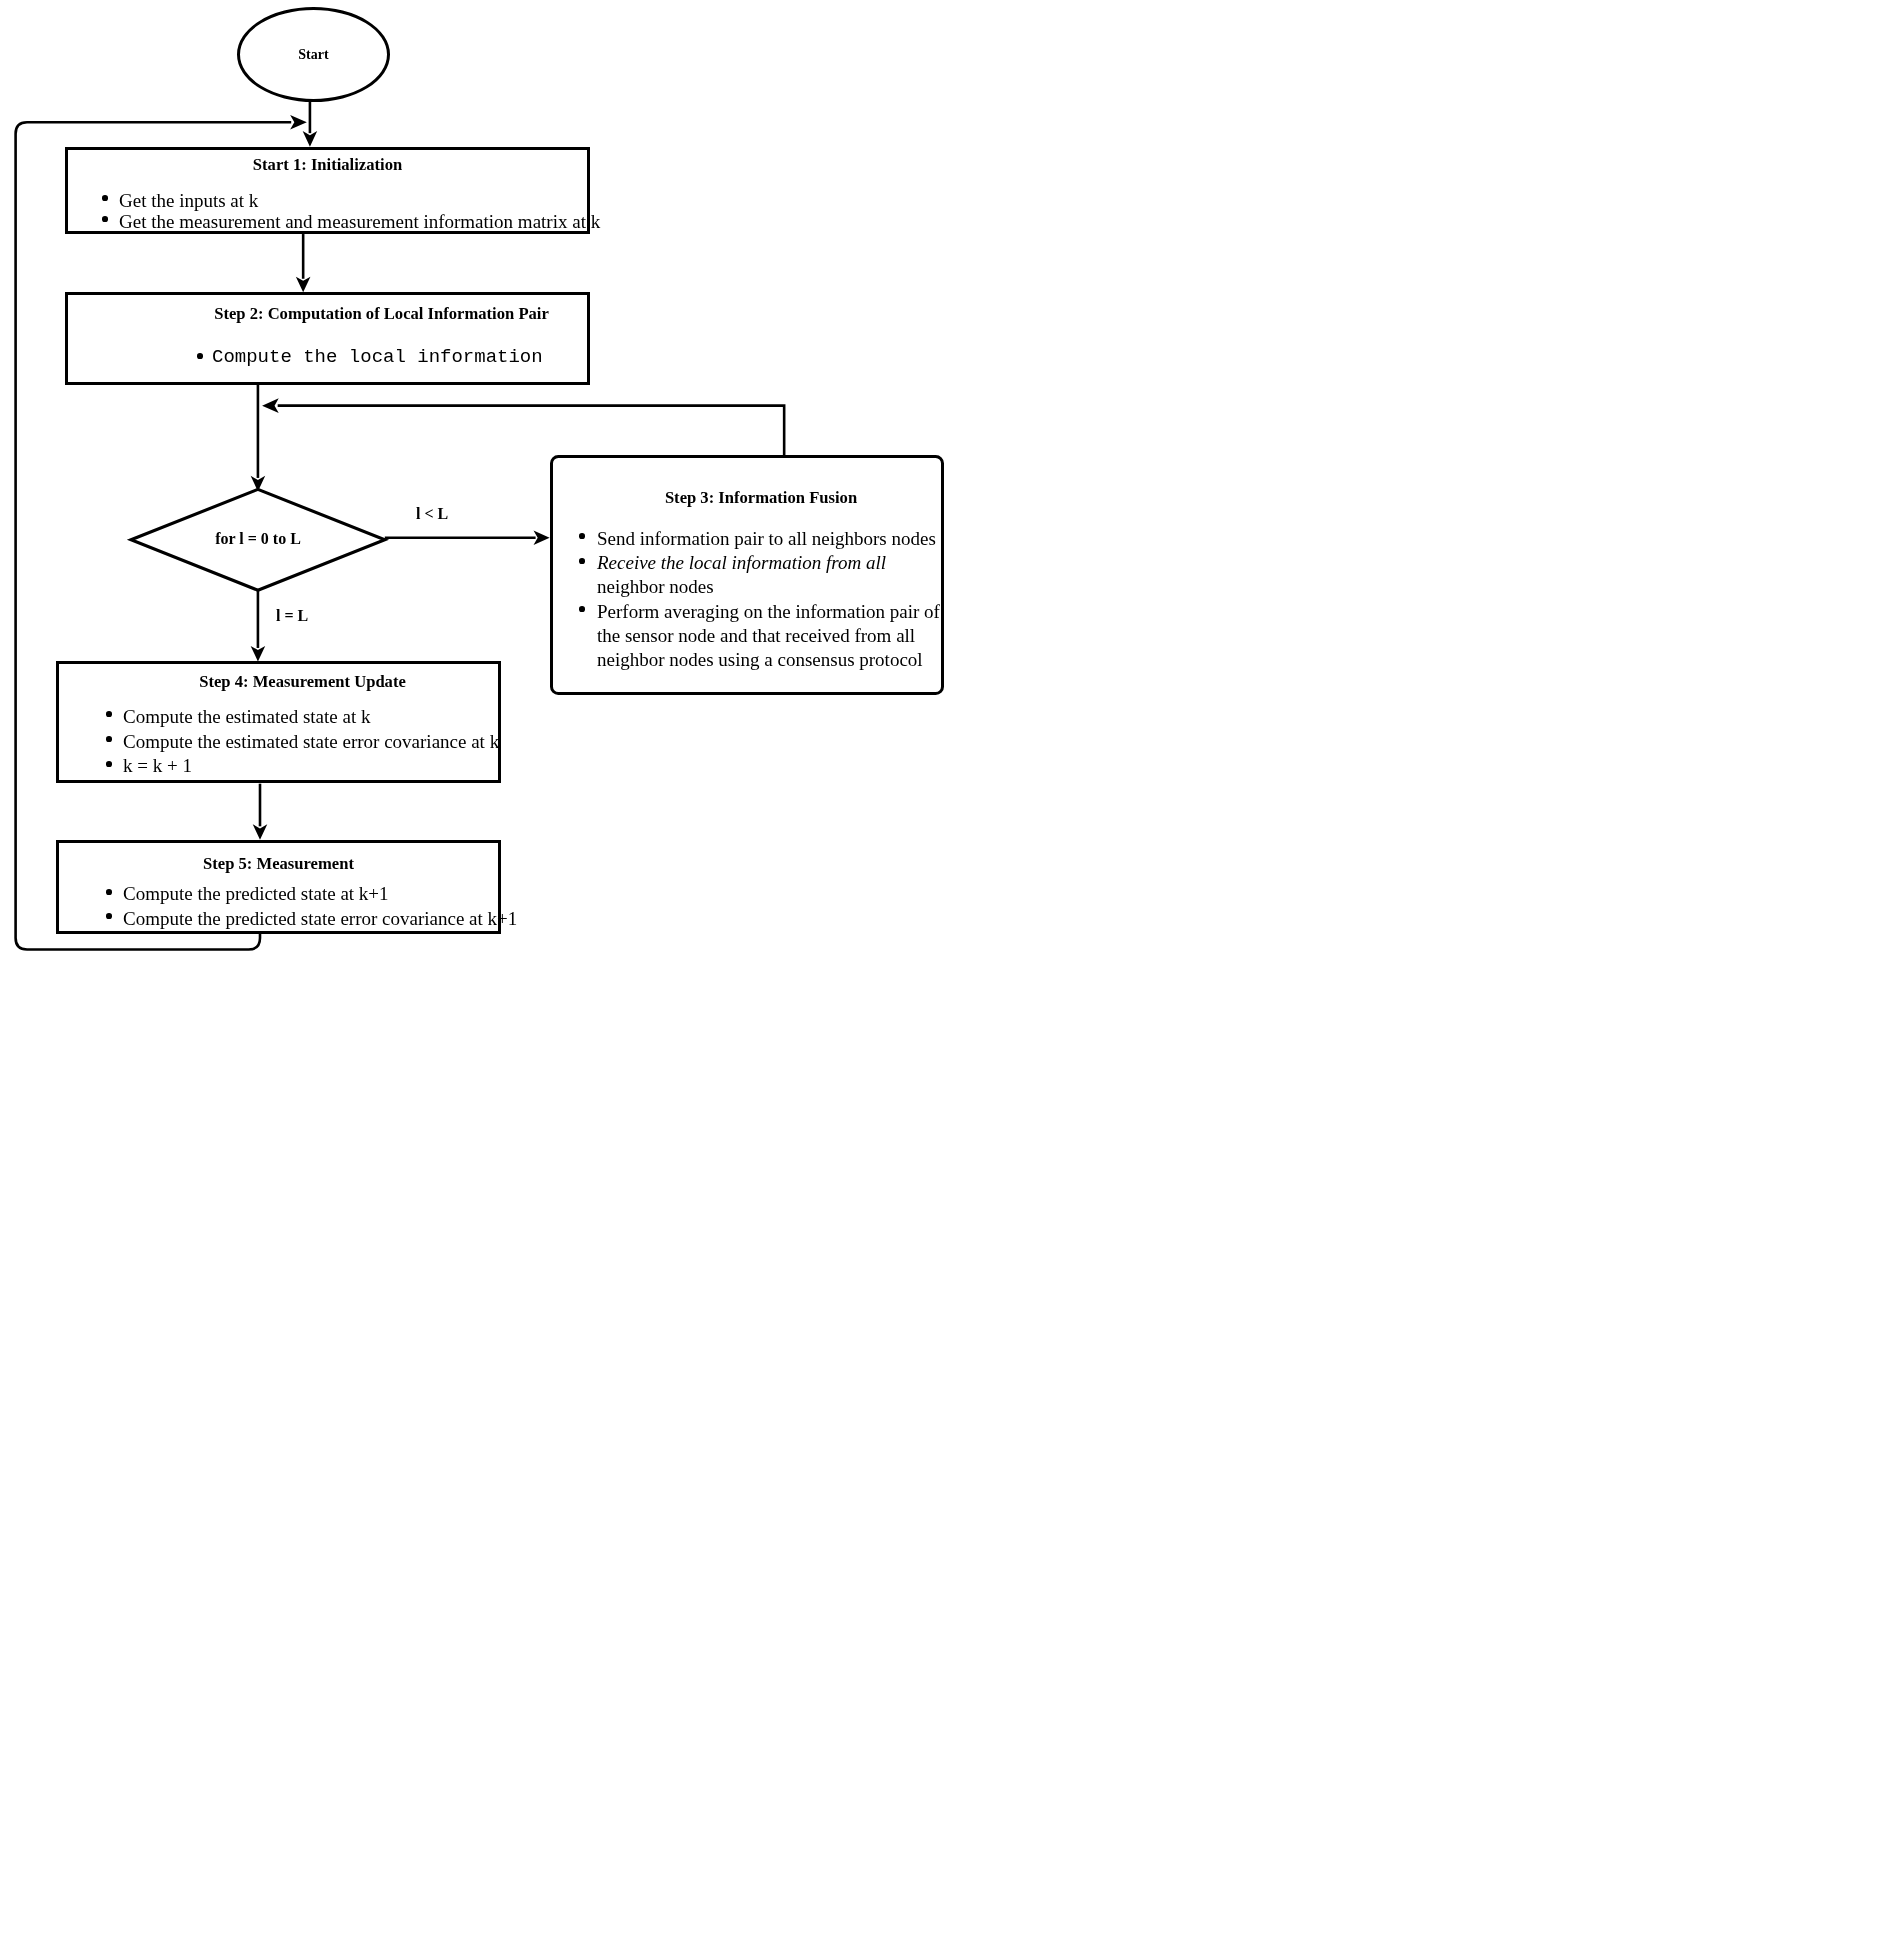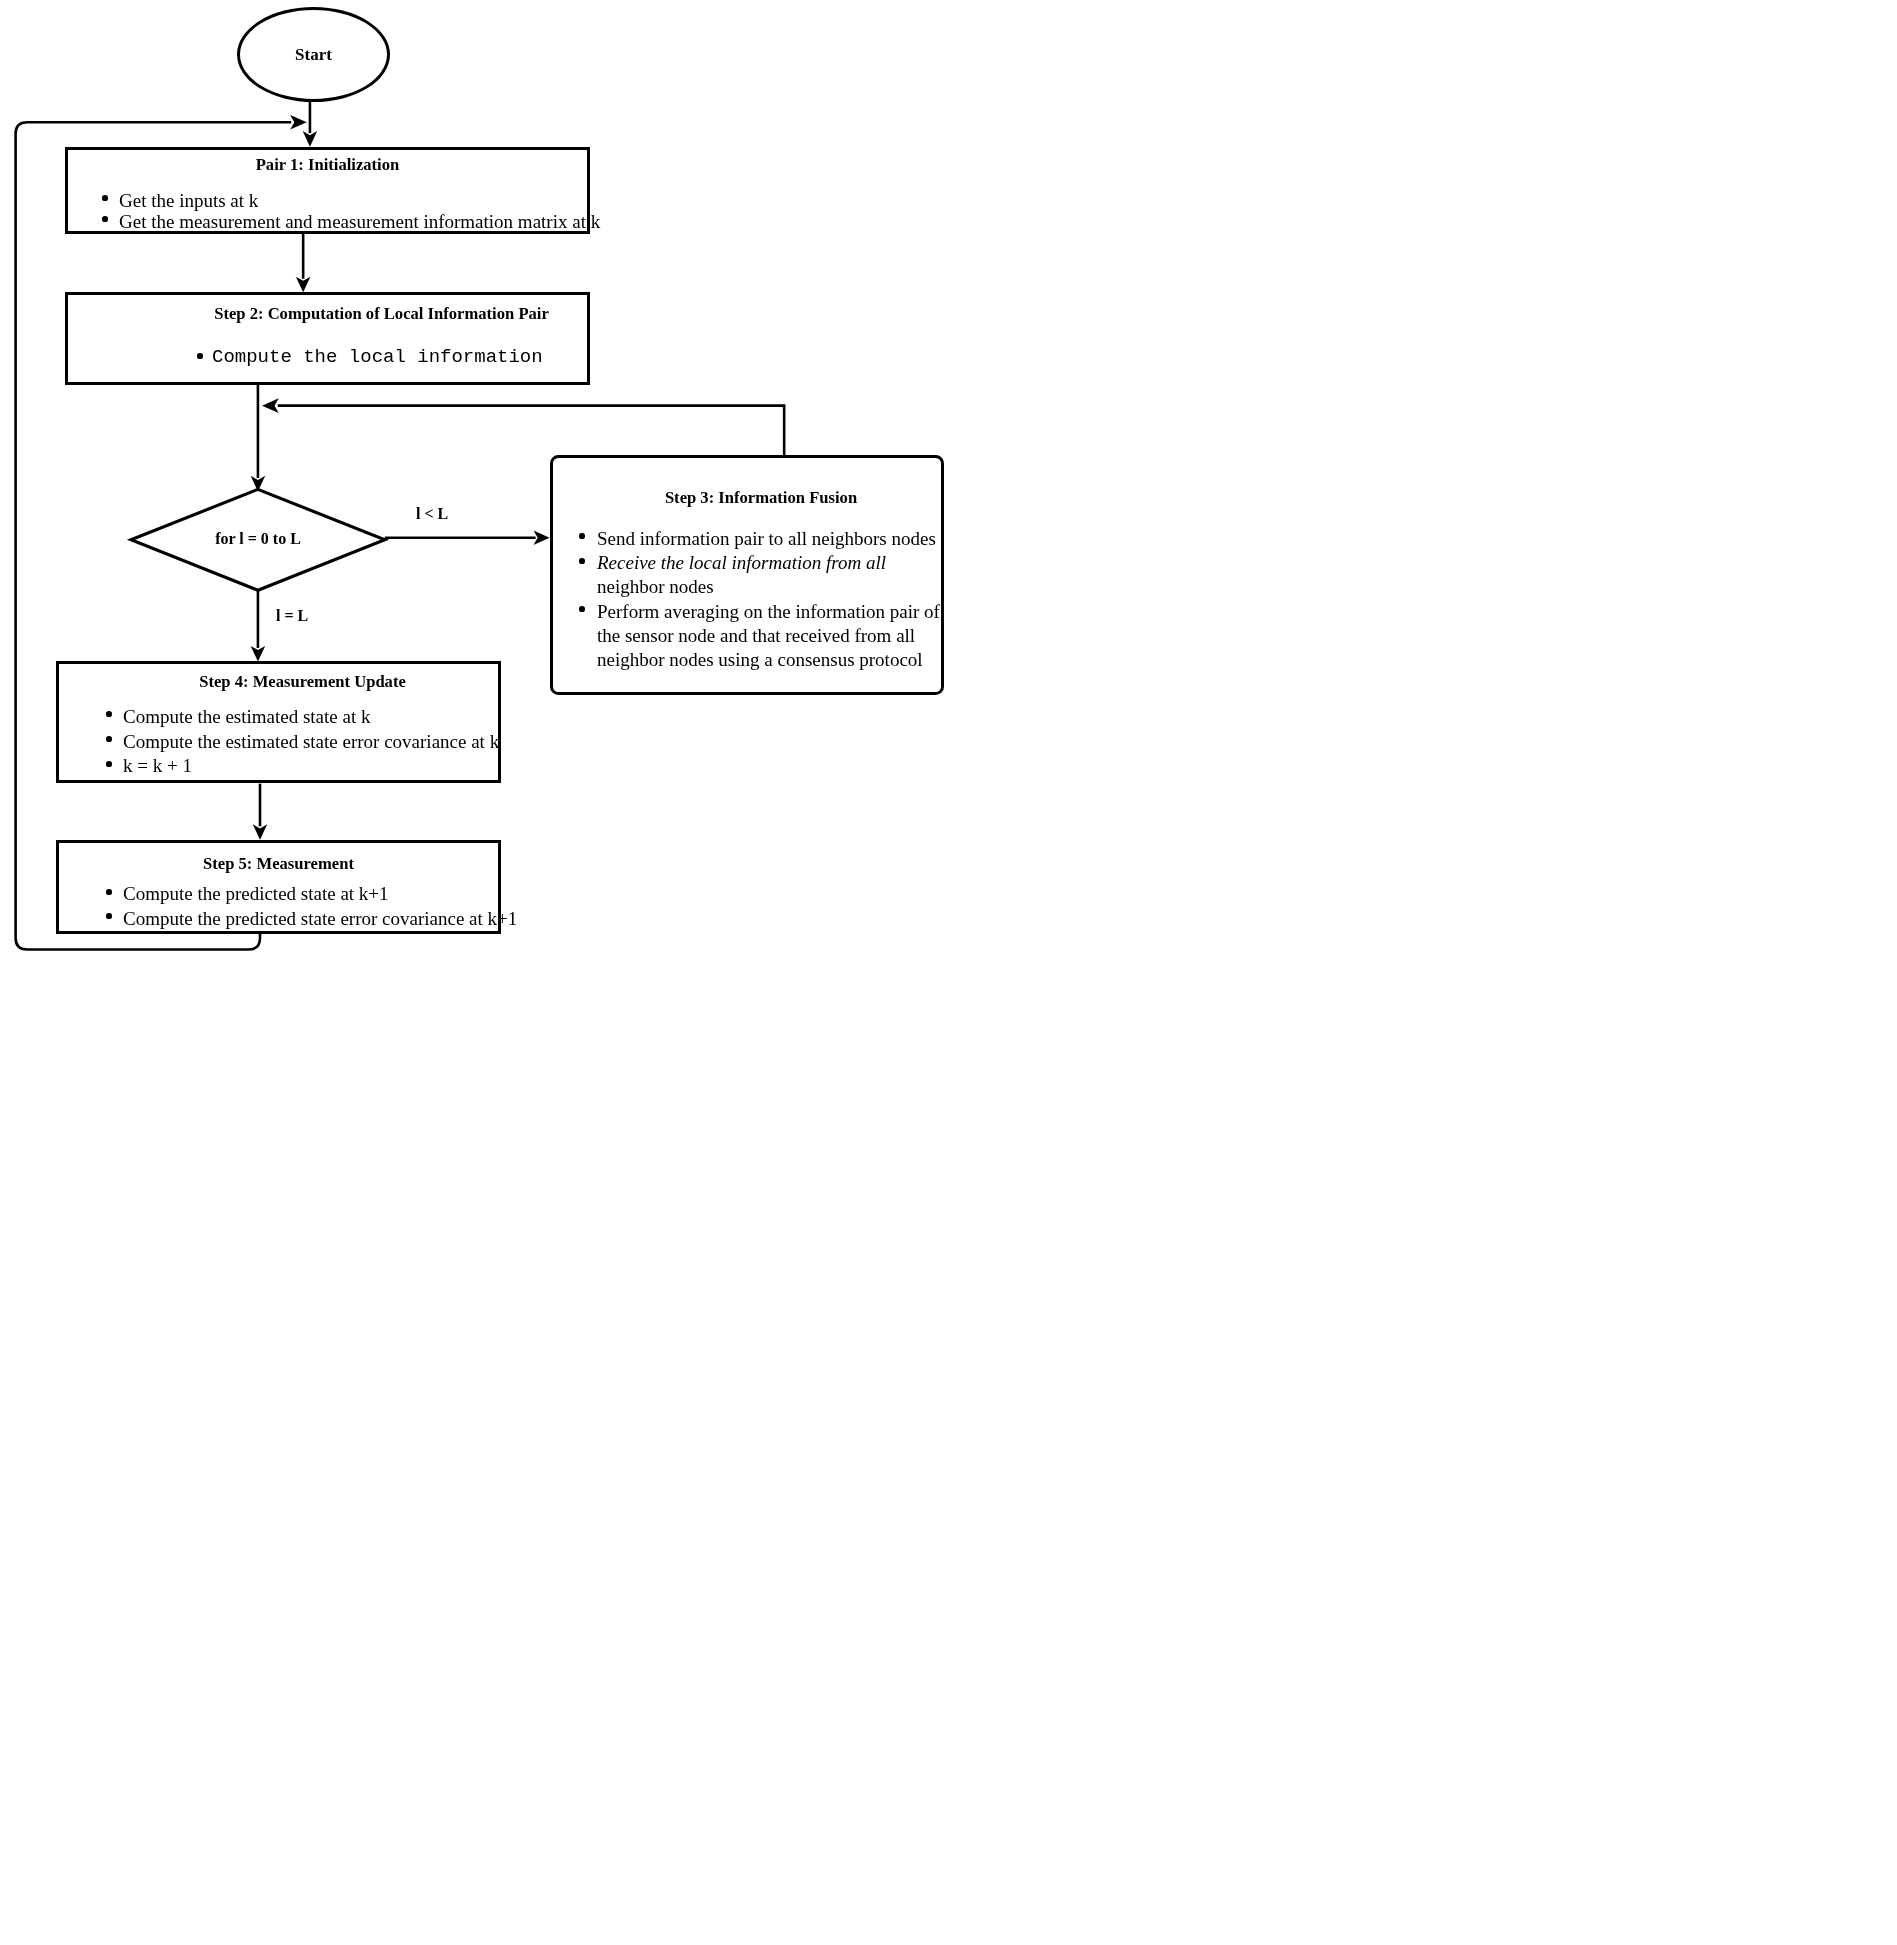--- a/index.html
+++ b/index.html
@@ -11,21 +11,21 @@
   .box{position:absolute;border:3.1px solid #000;background:#fff;box-sizing:border-box;}
   .rounded{border-radius:8.3px;}
   .title{position:absolute;font-weight:bold;font-size:16.6px;line-height:1.1;text-align:center;white-space:nowrap;}
   .tline{position:absolute;font-size:19px;line-height:1.15;white-space:nowrap;text-align:right;}
   .dot{position:absolute;width:5.7px;height:5.7px;border-radius:50%;background:#000;}
   .lbl{position:absolute;font-weight:bold;font-size:16px;white-space:nowrap;}
   .ellipse{
     position:absolute;left:237px;top:7.3px;width:147px;height:89px;
     border:3.1px solid #000;border-radius:50%;background:#fff;
     display:flex;align-items:center;justify-content:center;
-    font-weight:bold;font-size:17px;
+    font-weight:bold;font-size:14px;
   }
   .dtext{position:absolute;left:131px;top:530px;width:254px;text-align:center;
     font-weight:bold;font-size:16px;}
 </style>
 </head>
 <body>
 
 <div id="canvas">
 
   <svg id="flow-svg" viewBox="0 0 1825 1871" fill="none">
@@ -55,21 +55,21 @@
     <polygon points="486,1585 500,1615 514,1585 500,1593" fill="#000"></polygon>
 
     <polygon points="252,1038 496,941 740,1038 496,1135" fill="#fff" stroke="#000" stroke-width="6"></polygon>
   </svg>
 
   <div class="ellipse">
     <span>Start</span>
   </div>
 
   <div class="box" style="left:65px;top:147px;width:525px;height:87px;"></div>
-  <div class="title" style="left:65px;top:156px;width:525px;">Pair 1: Initialization</div>
+  <div class="title" style="left:65px;top:156px;width:525px;">Start 1: Initialization</div>
   <div class="dot" style="left:102px;top:195px;"></div>
   <div class="tline" style="left:119px;top:190px;">Get the inputs at k</div>
   <div class="dot" style="left:102px;top:216px;"></div>
   <div class="tline" style="left:119px;top:211px;">Get the measurement and measurement information matrix at k</div>
 
   <div class="box" style="left:65px;top:292px;width:525px;height:93px;"></div>
   <div class="title" style="left:65px;top:305px;width:633px;">Step 2: Computation of Local Information Pair</div>
   <div class="dot" style="left:197px;top:353px;"></div>
   <div class="tline" style="left:212px;top:347px;font-family:Liberation Mono, monospace;">Compute the local information</div>
 

